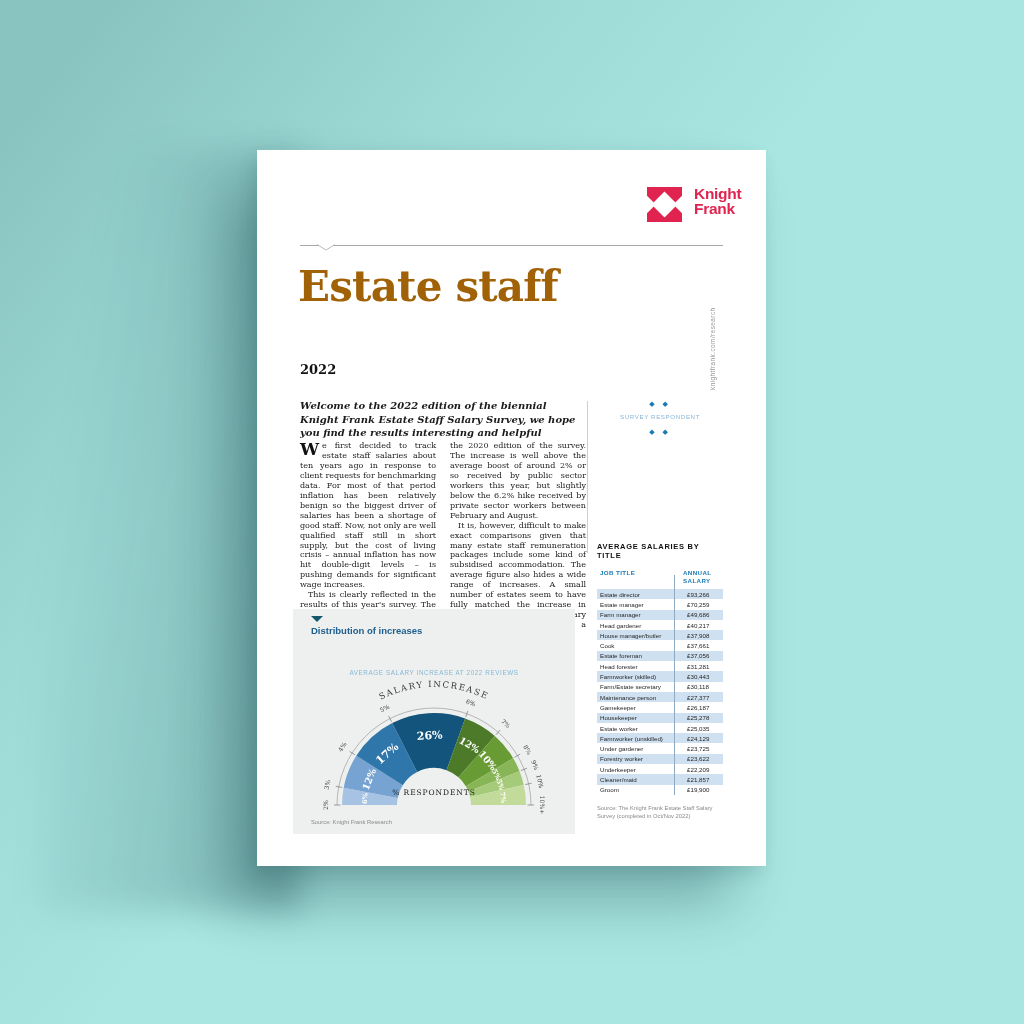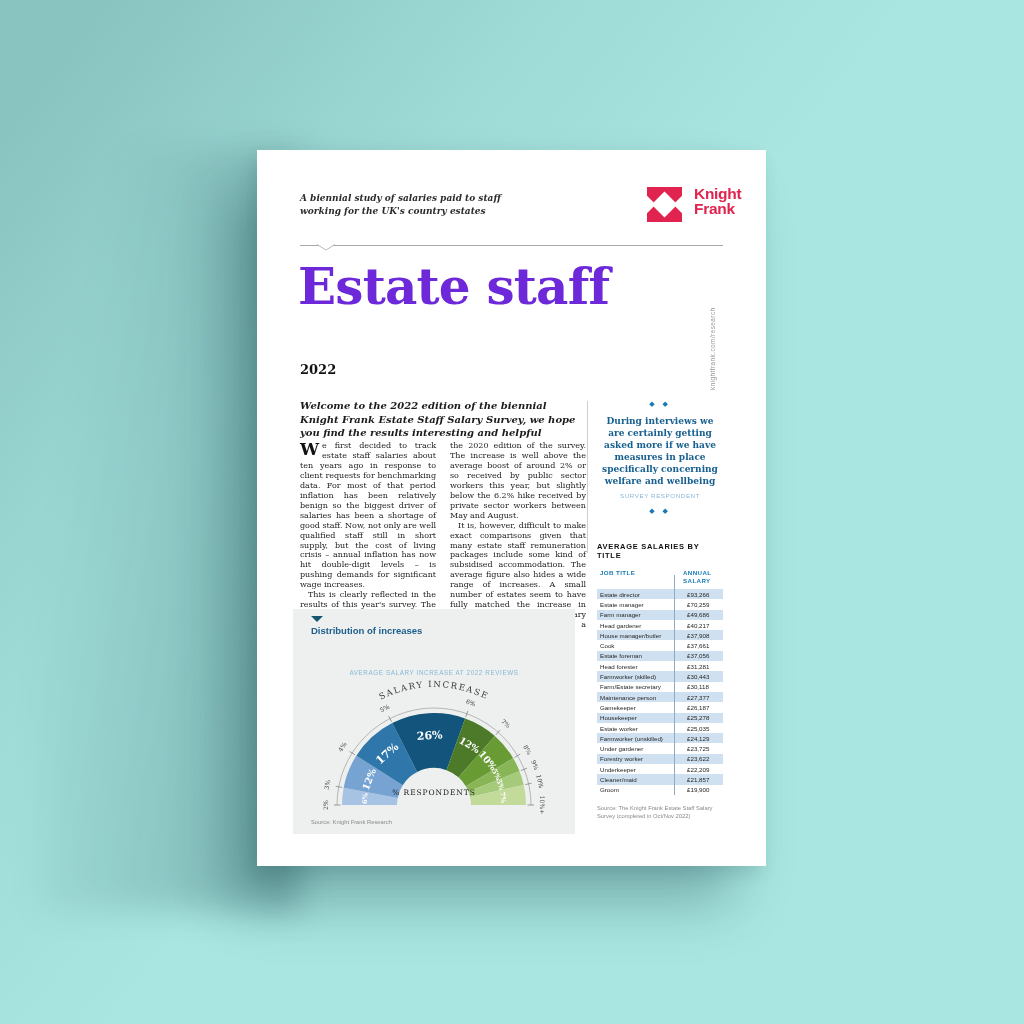--- a/index.html
+++ b/index.html
@@ -18,21 +18,21 @@
   .tagline { position:absolute; left:43px; top:42px; font-family:"DejaVu Serif", serif;
     font-style:italic; font-weight:bold; font-size:9px; line-height:12.5px; color:#2b2b2b; }
   .logo { position:absolute; left:390px; top:37px; display:flex; gap:12px; align-items:flex-start; }
   .logo-mark { width:35px; height:35px; }
   .logo-text { font-size:15.5px; line-height:14.5px; font-weight:bold; letter-spacing:-0.3px; }
   .rule { position:absolute; left:43px; top:95px; width:423px; border-top:1px solid #a8a8a8; }
   .rule-notch { position:absolute; left:60px; top:94px; }
 
   
   .doc-title { position:absolute; left:41px; top:114px; font-family:"DejaVu Serif", serif;
-    font-weight:700; font-size:50px; line-height:45px; letter-spacing:-0.8px; color:#6d28d9; }
+    font-weight:700; font-size:42px; line-height:45px; letter-spacing:-0.8px; color:#a16207; }
   .doc-year { position:absolute; left:43px; top:212px; font-family:"DejaVu Serif", serif;
     font-weight:bold; font-size:13px; color:#121212; }
   .side-url { position:absolute; left:452px; top:130px; height:110px; writing-mode:vertical-rl;
     transform:rotate(180deg); font-size:6.5px; letter-spacing:0.4px; color:#979797; }
 
   
   .intro { position:absolute; left:43px; top:249px; width:278px; font-family:"DejaVu Serif", serif;
     font-style:italic; font-weight:bold; font-size:10px; line-height:13.5px; color:#1b1b1b; }
   .columns { position:absolute; left:43px; top:291px; width:286px; display:flex; gap:14px;
     font-family:"DejaVu Serif", serif; font-size:8px; line-height:9.95px; color:#222; text-align:justify; }
@@ -77,24 +77,20 @@
   .panel-source { position:absolute; left:18px; top:210px; font-size:5.8px; color:#8a8a8a; }
 </style>
 </head>
 <body>
 
 <div class="scene">
   <div class="cast-shadow"></div>
 
   <div class="page">
 
-    <div class="tagline">
-      <div>A biennial study of salaries paid to staff</div>
-      <div>working for the UK's country estates</div>
-    </div>
 
     <div class="logo">
       <svg class="logo-mark" viewBox="0 0 100 100">
         <rect width="100" height="100" fill="#e0234f"></rect>
         <path d="M50 13 L87 50 L50 87 L13 50 Z" fill="#ffffff"></path>
         <path d="M0 25 L25 50 L0 75 Z" fill="#ffffff"></path>
         <path d="M100 25 L75 50 L100 75 Z" fill="#ffffff"></path>
       </svg>
       <div class="logo-text" style="color:#e0234f">
         <div>Knight</div>
@@ -115,30 +111,29 @@
     <div class="side-url">knightfrank.com/research</div>
 
     <div class="intro">Welcome to the 2022 edition of the biennial Knight Frank Estate Staff Salary Survey, we hope you find the results interesting and helpful</div>
 
     <div class="columns">
       <div class="col">
         <p><span class="dropcap">W</span><span>e first decided to track estate staff salaries about ten years ago in response to client requests for benchmarking data. For most of that period inflation has been relatively benign so the biggest driver of salaries has been a shortage of good staff. Now, not only are well qualified staff still in short supply, but the cost of living crisis – annual inflation has now hit double-digit levels – is pushing demands for significant wage increases.</span></p>
         <p>This is clearly reflected in the results of this year's survey. The average increase in salaries following pay reviews this year was 5.4%, exactly double the level recorded by</p>
       </div>
       <div class="col">
-        <p>the 2020 edition of the survey. The increase is well above the average boost of around 2% or so received by public sector workers this year, but slightly below the 6.2% hike received by private sector workers between May and August.</p>
+        <p>the 2020 edition of the survey. The increase is well above the average boost of around 2% or so received by public sector workers this year, but slightly below the 6.2% hike received by private sector workers between February and August.</p>
         <p>It is, however, difficult to make exact comparisons given that many estate staff remuneration packages include some kind of subsidised accommodation. The average figure also hides a wide range of increases. A small number of estates seem to have fully matched the increase in inflation when calculating salary rises for their staff, while a number are some way below.</p>
       </div>
     </div>
 
     <div class="divider-v"></div>
 
     <div class="quote-block">
       <div class="diamonds">◆ ◆</div>
-      <div class="quote-text">During interviews we are certainly getting asked more if we have measures in place specifically concerning welfare and wellbeing</div>
       <div class="quote-attr">SURVEY RESPONDENT</div>
       <div class="diamonds bottom">◆ ◆</div>
     </div>
 
     <div class="table-block">
       <div class="table-title">AVERAGE SALARIES BY TITLE</div>
       <div class="thead">
         <div class="th1">JOB TITLE</div>
         <div class="th2">ANNUAL SALARY</div>
       </div>

